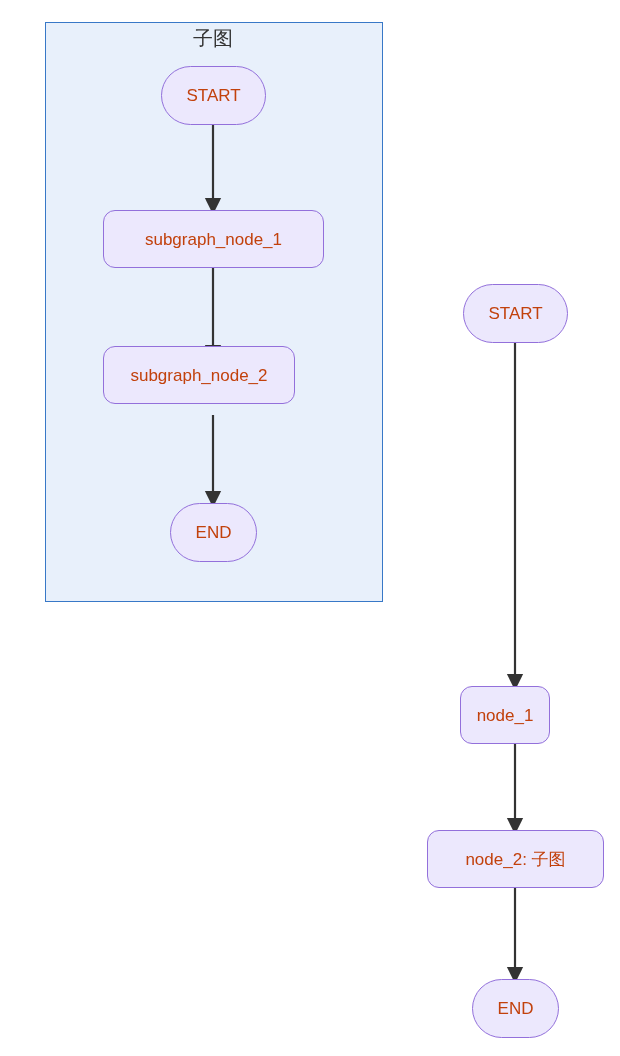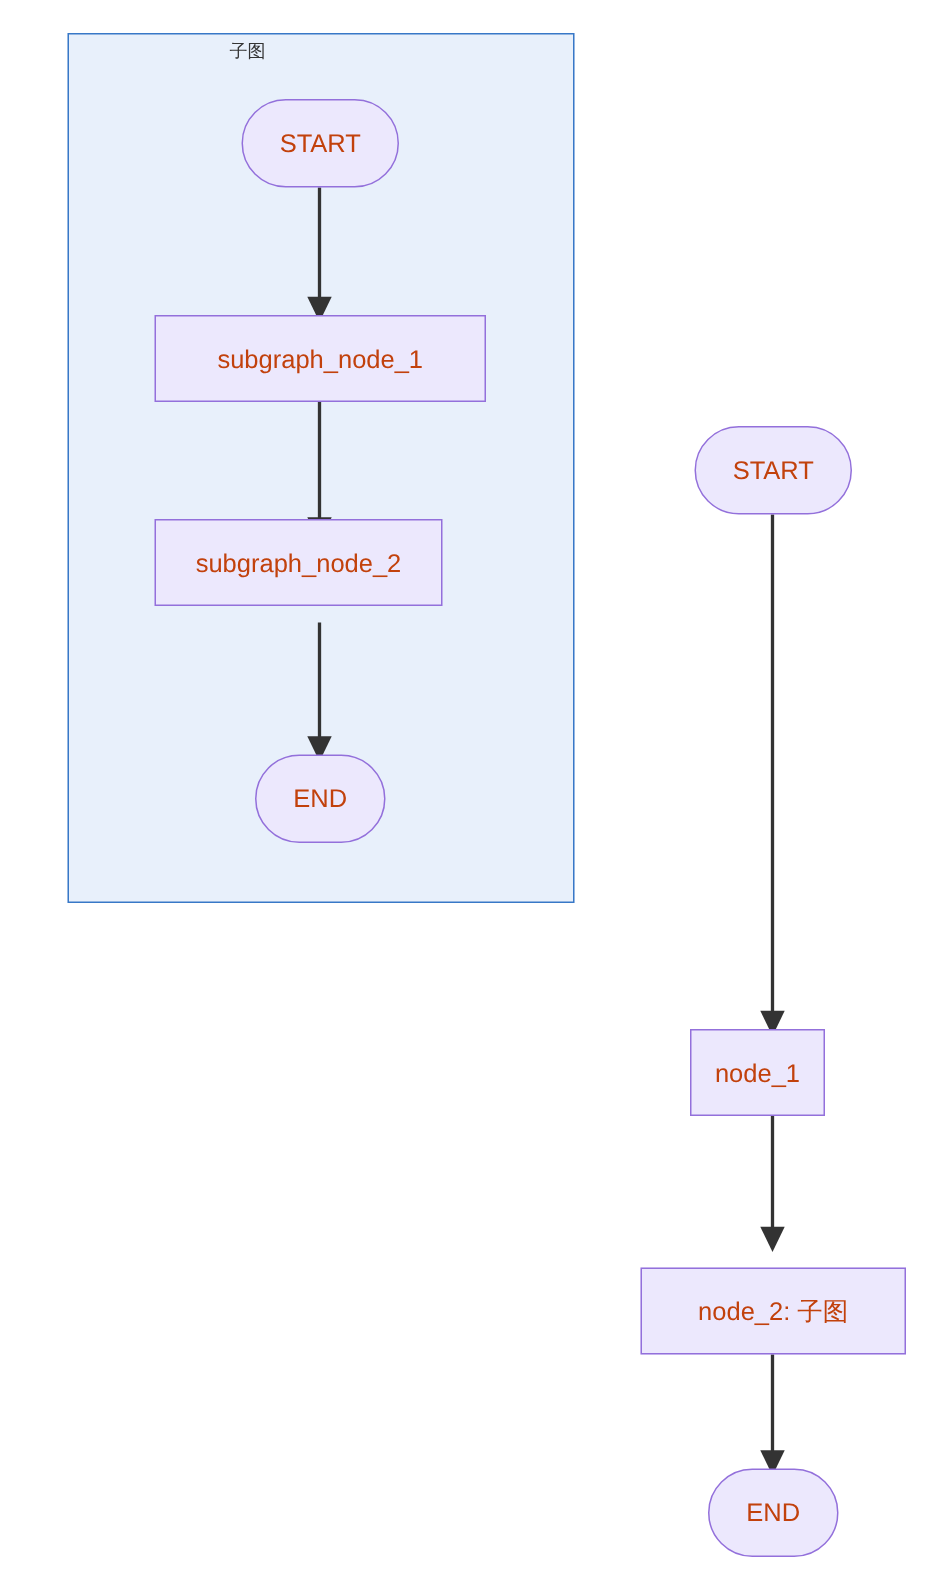--- a/index.html
+++ b/index.html
@@ -31,42 +31,43 @@
   
   .cluster {
     position: absolute;
     box-sizing: border-box;
     background: #e8f0fb;
     border: 1px solid #3878c7;
     border-radius: 0px;
   }
   .cluster-title {
     position: absolute;
-    font-size: 12px;
+    font-size: 20px;
     line-height: 1;
     color: #333333;
     white-space: nowrap;
+    text-align: center;
   }
 
   
   .node {
     position: absolute;
     box-sizing: border-box;
     display: flex;
     align-items: center;
     justify-content: center;
     background: #ece8fd;
     border: 1.4px solid #9370db;
     color: #c2410c;
     font-size: 17px;
     line-height: 1;
     white-space: nowrap;
   }
   .node.rect {
-    border-radius: 0px;
+    border-radius: 12px;
   }
   .node.stadium {
     border-radius: 26px / 26px;
   }
 </style>
 </head>
 <body>
 
 <div id="diagram-root">
 
@@ -101,21 +102,21 @@
       </div>
       <div class="node stadium" style="left: 170px; top: 503px; width: 87px; height: 59px; border-radius: 29.5px;">
         <span>END</span>
       </div>
       <div class="node stadium" style="left: 463px; top: 284px; width: 105px; height: 59px; border-radius: 29.5px;">
         <span>START</span>
       </div>
       <div class="node rect" style="left: 460px; top: 686px; width: 90px; height: 58px;">
         <span>node_1</span>
       </div>
-      <div class="node rect" style="left: 427px; top: 830px; width: 177px; height: 58px; margin-top: 15px;">
+      <div class="node rect" style="left: 427px; top: 830px; width: 177px; height: 58px;">
         <span>node_2: 子图</span>
       </div>
       <div class="node stadium" style="left: 472px; top: 979px; width: 87px; height: 59px; border-radius: 29.5px;">
         <span>END</span>
       </div>
     </div>
 
 </div>
 
 </body></html>

